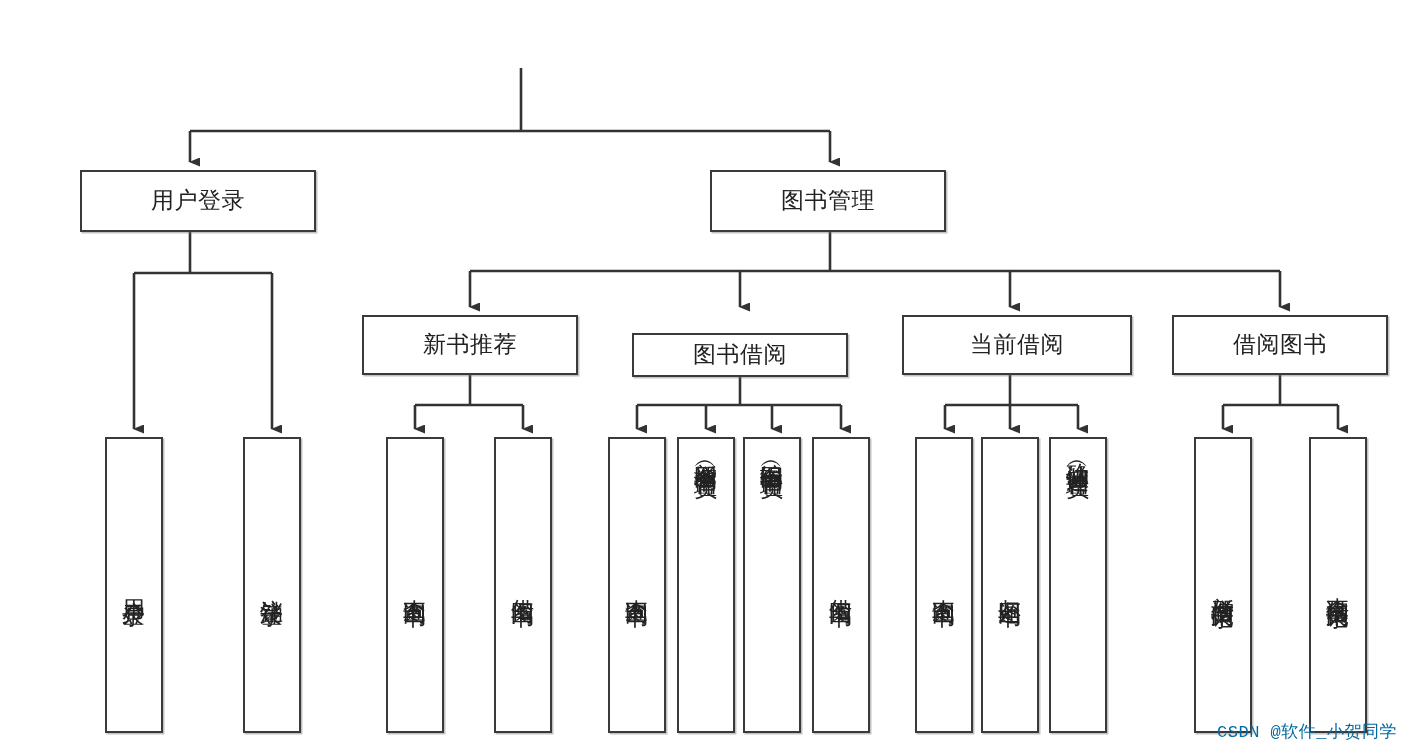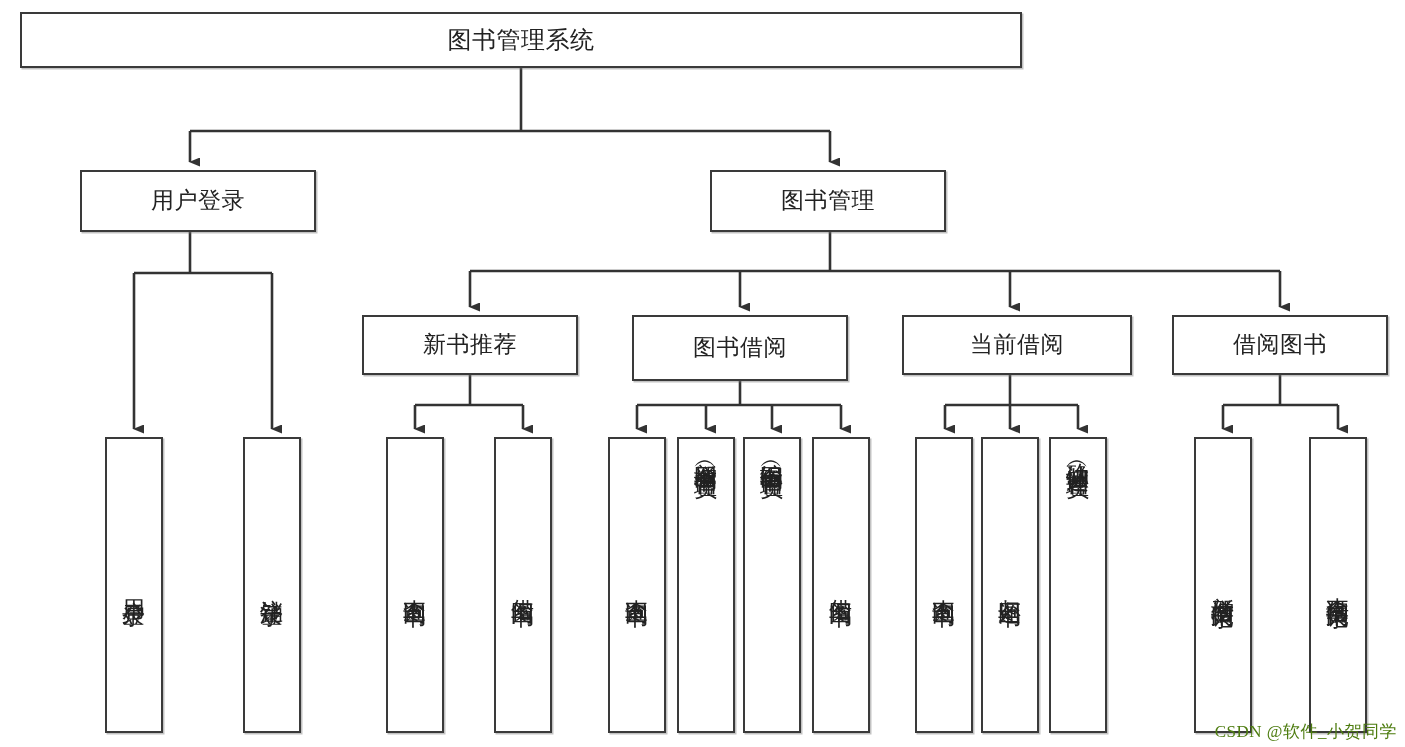--- a/index.html
+++ b/index.html
@@ -67,24 +67,24 @@
   }
   .node.vert.center-text {
     align-items: center;
     padding-top: 0;
   }
   #watermark {
     position: absolute;
     right: 8px;
     bottom: 4px;
     font-size: 17px;
-    color: #4d7c0f;
+    color: #0369a1;
     letter-spacing: 0.5px;
     white-space: nowrap;
-    font-family: Liberation Serif, serif;
+    font-family: Liberation Mono, monospace;
     text-align: center;
   }
 </style>
 </head>
 <body>
 
 <div id="diagram-root">
 
   <svg id="edges-layer" viewBox="0 0 1405 747" width="1405" height="747" xmlns="http://www.w3.org/2000/svg">
     <defs>
@@ -143,35 +143,32 @@
     </g>
 
     <g stroke="#333333" stroke-width="2.6" fill="none">
       <path d="M1280,375 L1280,405"></path>
       <path d="M1223,405 L1338,405"></path>
       <path d="M1223,405 L1223,429" marker-end="url(#arrowhead)"></path>
       <path d="M1338,405 L1338,429" marker-end="url(#arrowhead)"></path>
     </g>
   </svg>
 
-  <div class="node horiz root" style="left:20px; top:12px; width:1002px; height:56px;">
-    <span class="node-label">图书管理系统</span>
-  </div>
 
   <div class="node horiz" style="left:80px; top:170px; width:236px; height:62px;">
     <span class="node-label">用户登录</span>
   </div>
   <div class="node horiz" style="left:710px; top:170px; width:236px; height:62px;">
     <span class="node-label">图书管理</span>
   </div>
 
   <div class="node horiz" style="left:362px; top:315px; width:216px; height:60px;">
     <span class="node-label">新书推荐</span>
   </div>
-  <div class="node horiz" style="left:632px; top:315px; width:216px; height:66px;">
+  <div class="node horiz" style="left:632px; top:333px; width:216px; height:44px;">
     <span class="node-label">图书借阅</span>
   </div>
   <div class="node horiz" style="left:902px; top:315px; width:230px; height:60px;">
     <span class="node-label">当前借阅</span>
   </div>
   <div class="node horiz" style="left:1172px; top:315px; width:216px; height:60px;">
     <span class="node-label">借阅图书</span>
   </div>
 
   <div class="node vert center-text" style="left:105px; top:437px; width:58px; height:296px;">

